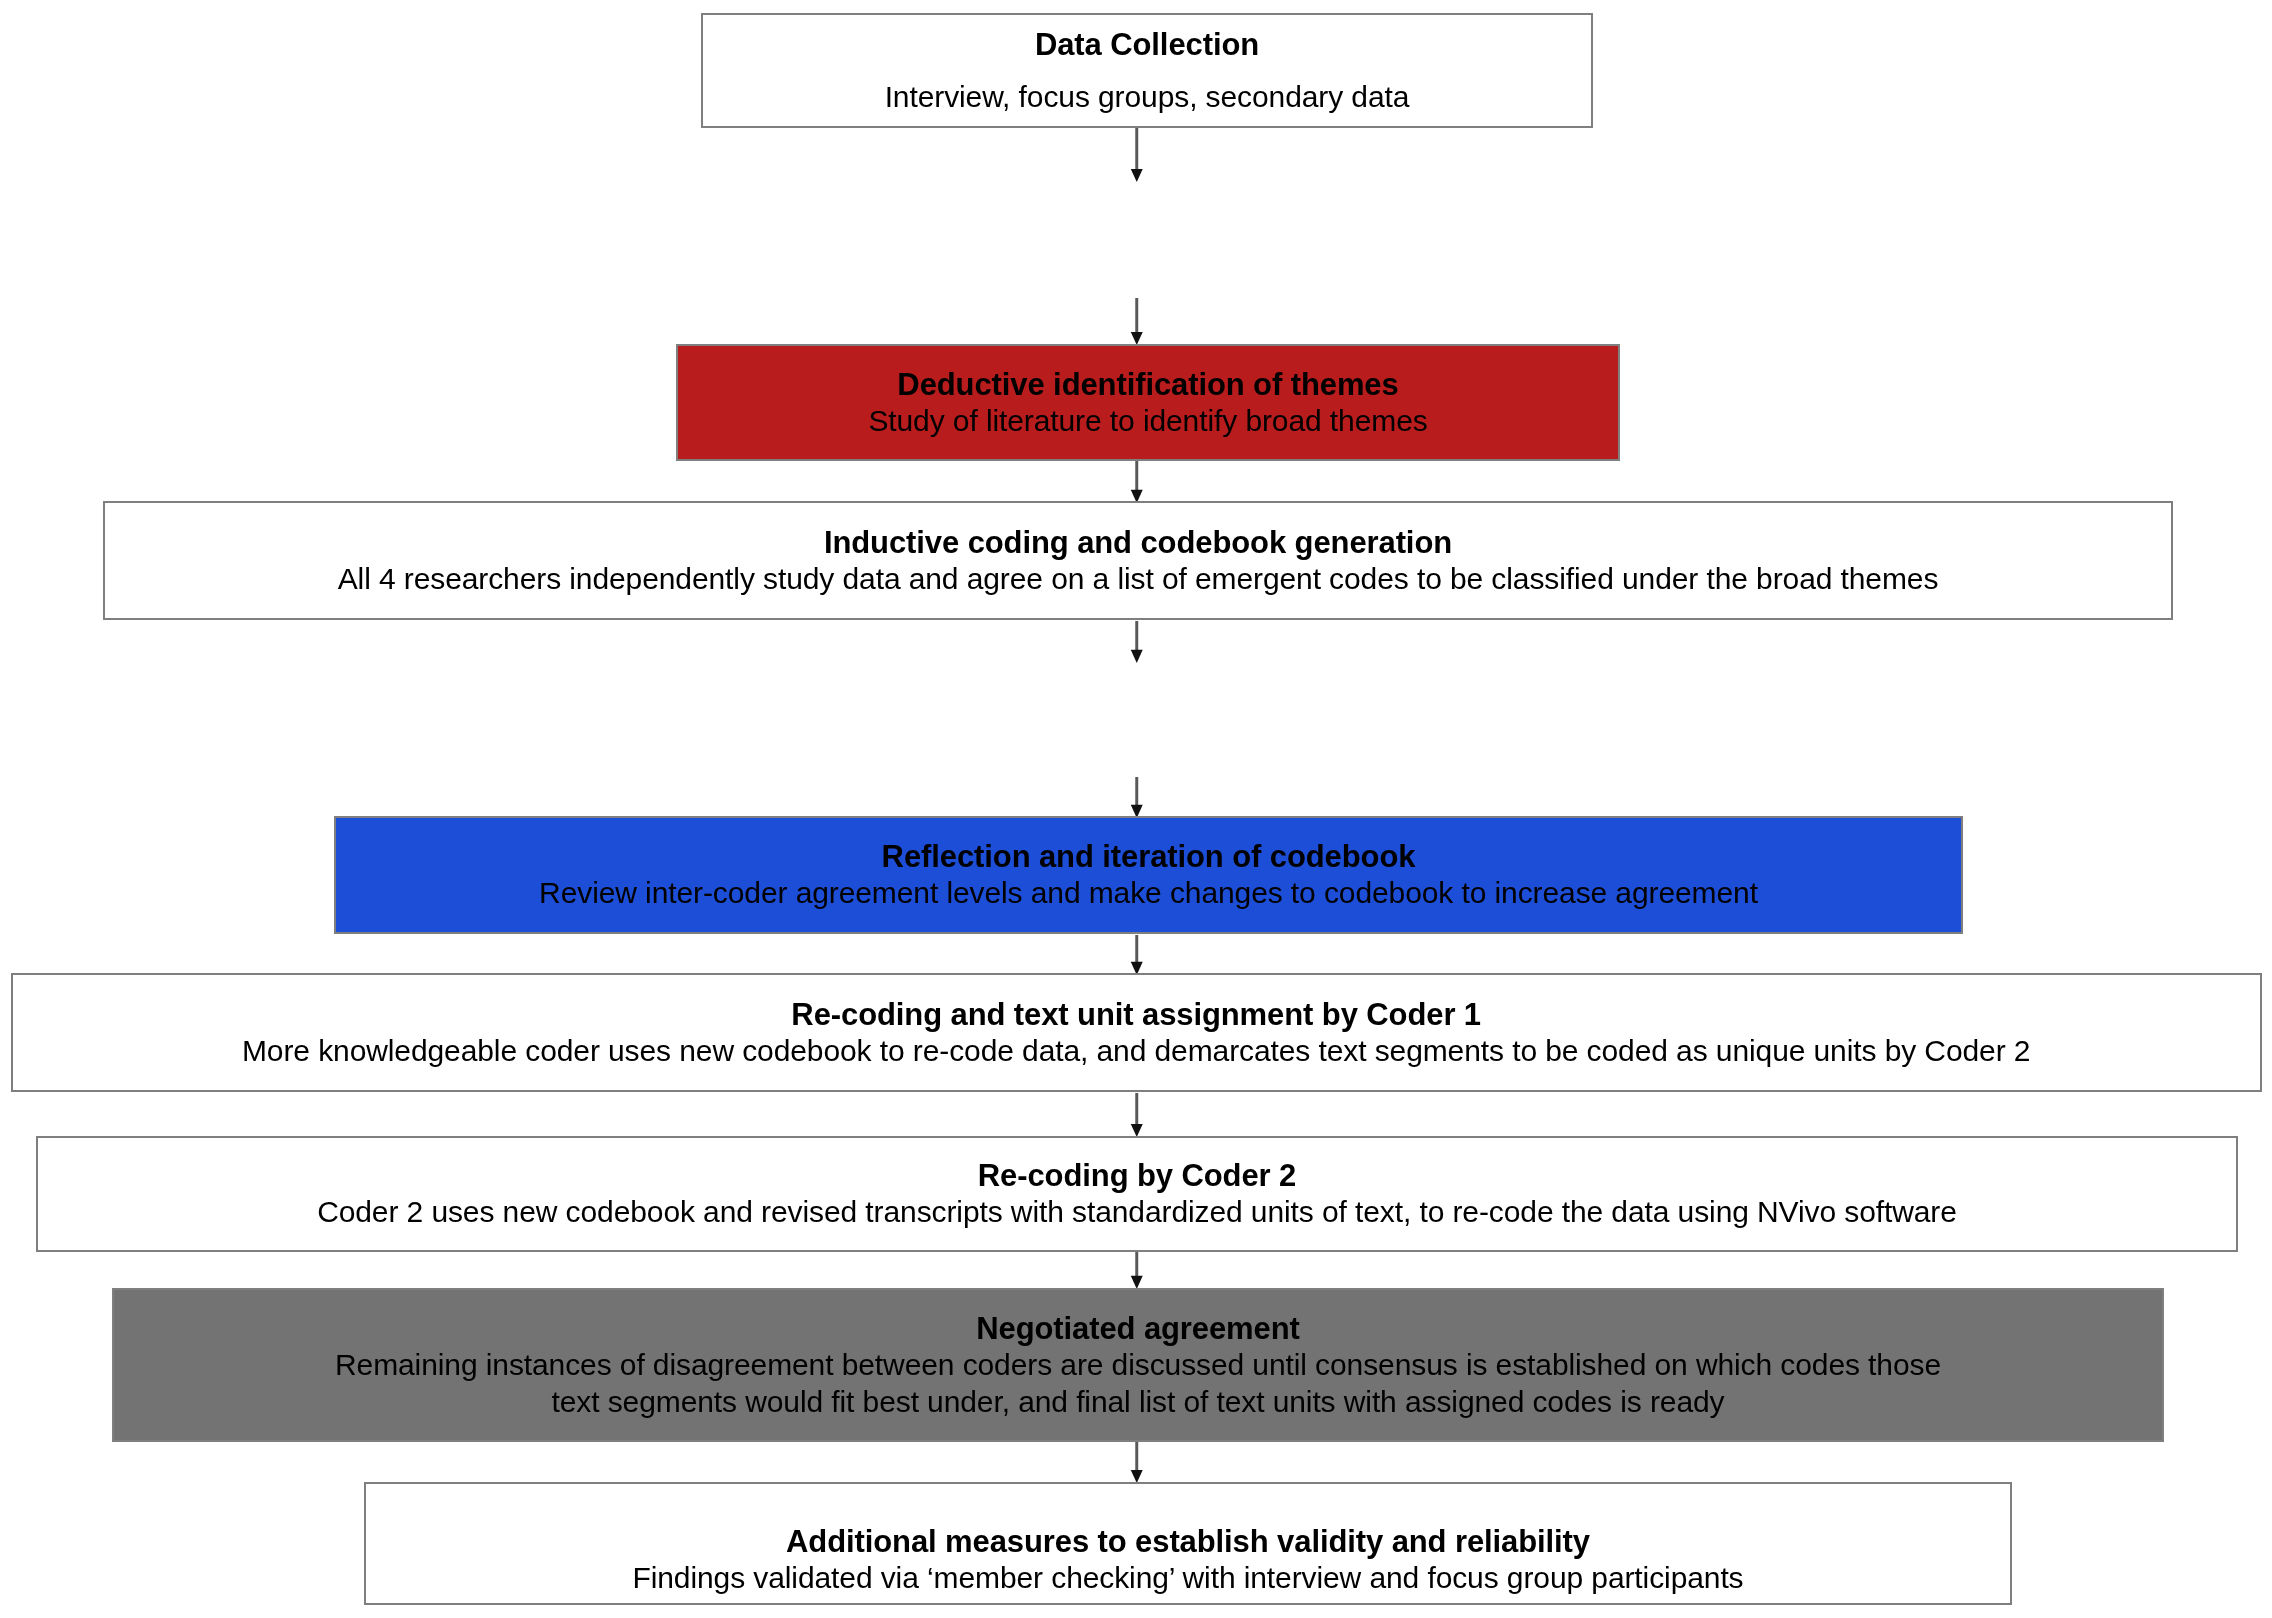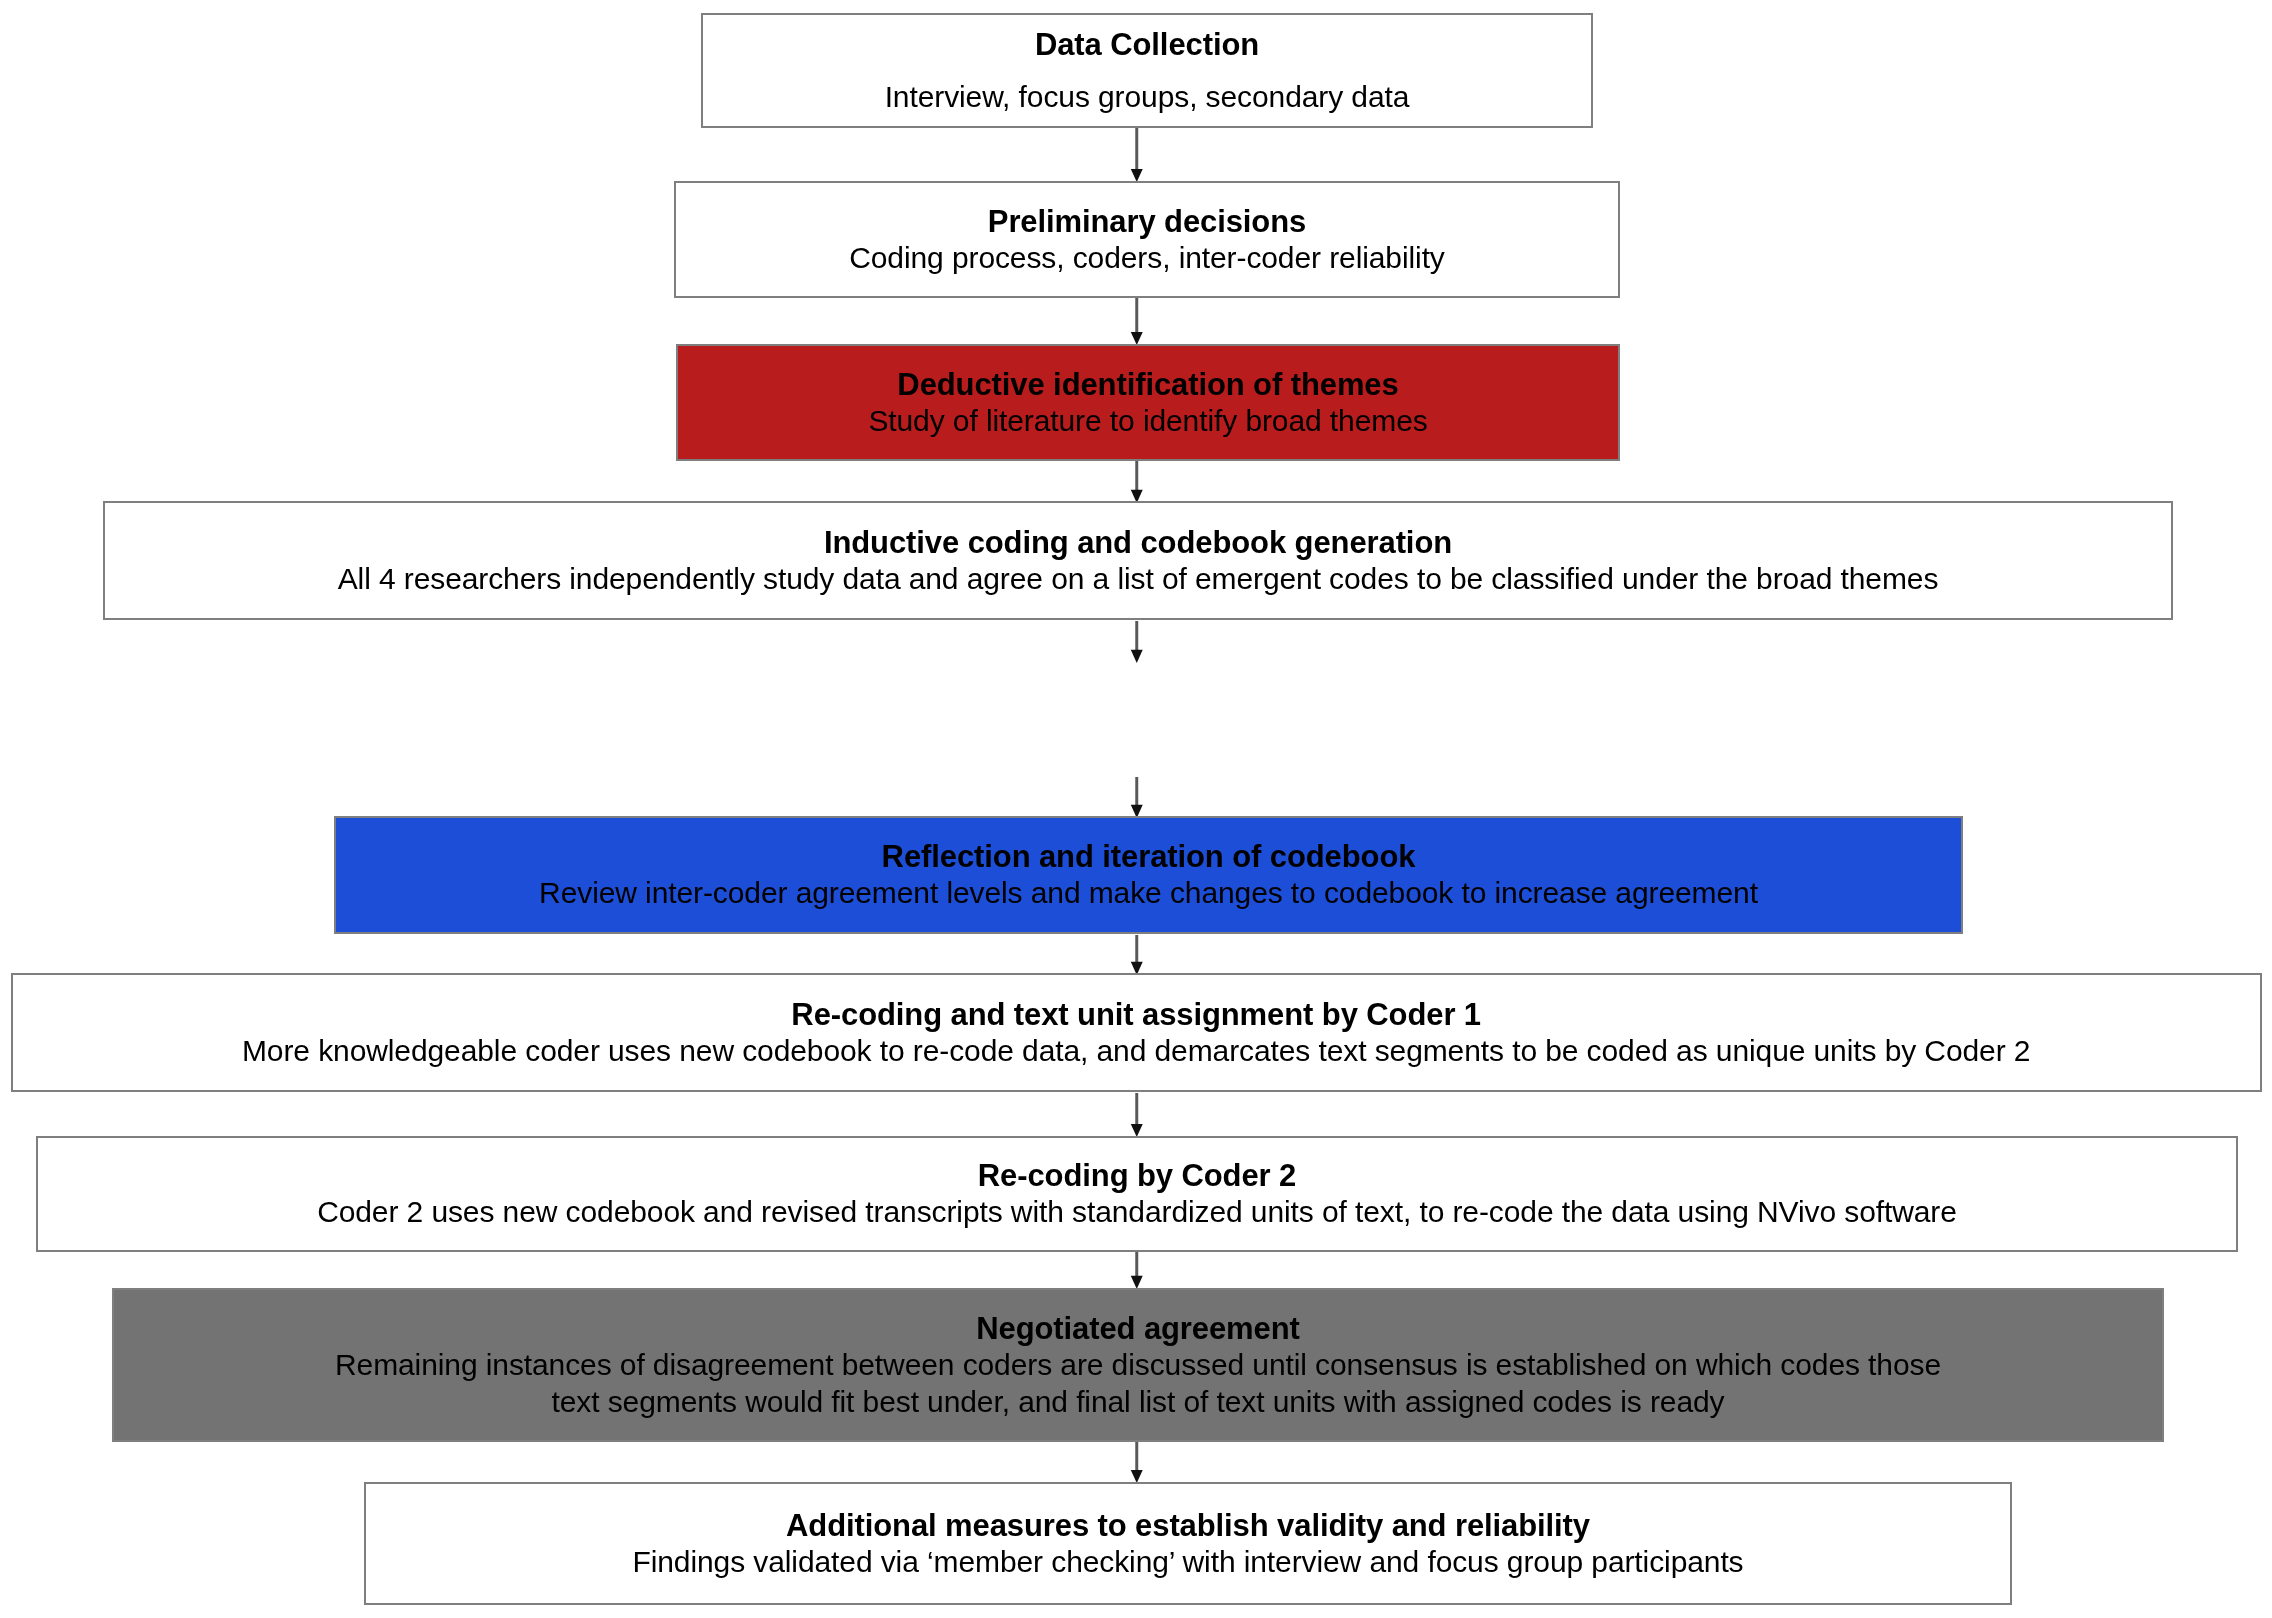--- a/index.html
+++ b/index.html
@@ -118,26 +118,20 @@
         <line x1="18" y1="0" x2="18" y2="49" stroke="#595959" stroke-width="5"></line>
         <polygon points="18,69 8,47 28,47" fill="#111111"></polygon>
       </svg>
     </div>
     <div class="flow-step" style="left: 701px; top: 13px; width: 892px; height: 115px; border-color: rgb(127, 127, 127); background: rgb(255, 255, 255); gap: 16px;">
       <div class="step-title">Data Collection</div>
       <div class="step-desc">
         <span class="desc-line">Interview, focus groups, secondary data</span>
       </div>
     </div>
-    <div class="flow-step" style="left: 674px; top: 181px; width: 946px; height: 117px; border-color: rgb(127, 127, 127); background: rgb(255, 255, 255);">
-      <div class="step-title">Preliminary decisions</div>
-      <div class="step-desc">
-        <span class="desc-line">Coding process, coders, inter-coder reliability</span>
-      </div>
-    </div>
     <div class="flow-step" style="left: 676px; top: 344px; width: 944px; height: 117px; border-color: rgb(127, 127, 127); background: #b91c1c;">
       <div class="step-title">Deductive identification of themes</div>
       <div class="step-desc">
         <span class="desc-line">Study of literature to identify broad themes</span>
       </div>
     </div>
     <div class="flow-step" style="left: 103px; top: 501px; width: 2070px; height: 119px; border-color: rgb(127, 127, 127); background: rgb(255, 255, 255); justify-content: center;">
       <div class="step-title">Inductive coding and codebook generation</div>
       <div class="step-desc">
         <span class="desc-line">All 4 researchers independently study data and agree on a list of emergent codes to be classified under the broad themes</span>
@@ -161,20 +155,20 @@
         <span class="desc-line">Coder 2 uses new codebook and revised transcripts with standardized units of text, to re-code the data using NVivo software</span>
       </div>
     </div>
     <div class="flow-step" style="left: 112px; top: 1288px; width: 2052px; height: 154px; border-color: rgb(127, 127, 127); background: #737373;">
       <div class="step-title">Negotiated agreement</div>
       <div class="step-desc">
         <span class="desc-line">Remaining instances of disagreement between coders are discussed until consensus is established on which codes those</span>
         <span class="desc-line">text segments would fit best under, and final list of text units with assigned codes is ready</span>
       </div>
     </div>
-    <div class="flow-step" style="left: 364px; top: 1482px; width: 1648px; height: 123px; border-color: rgb(127, 127, 127); background: rgb(255, 255, 255);">
+    <div class="flow-step" style="left: 364px; top: 1482px; width: 1648px; height: 123px; border-color: rgb(127, 127, 127); background: rgb(255, 255, 255); justify-content: flex-end;">
       <div class="step-title">Additional measures to establish validity and reliability</div>
       <div class="step-desc">
         <span class="desc-line">Findings validated via ‘member checking’ with interview and focus group participants</span>
       </div>
     </div>
   </div>
 
 
 </body></html>

